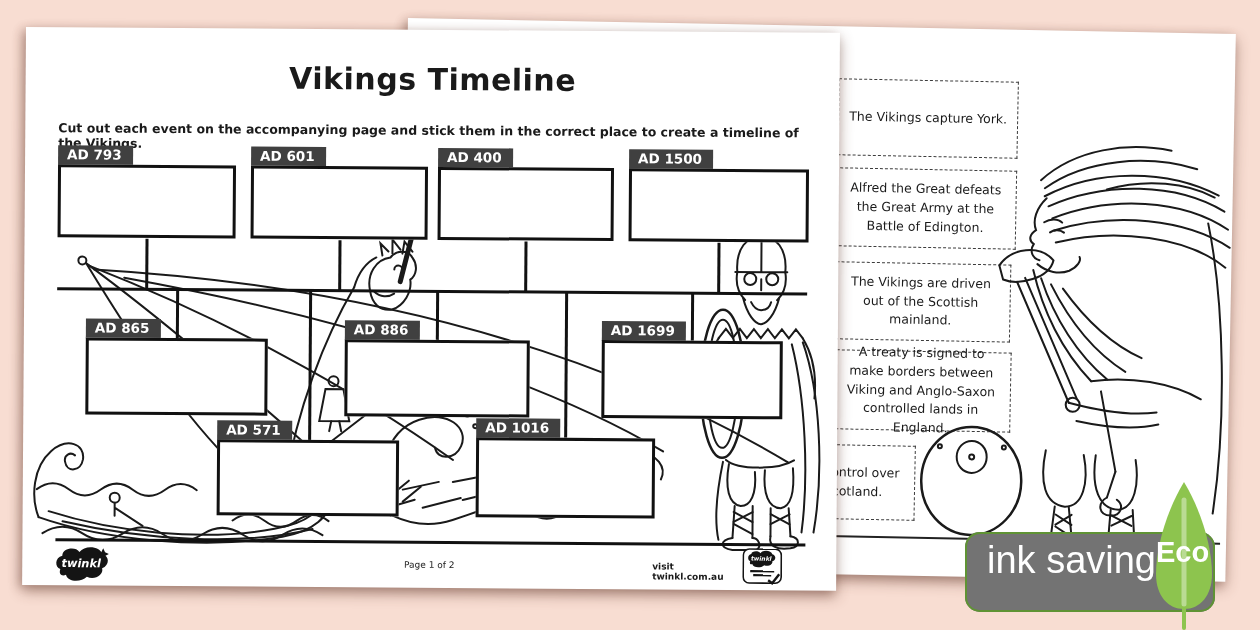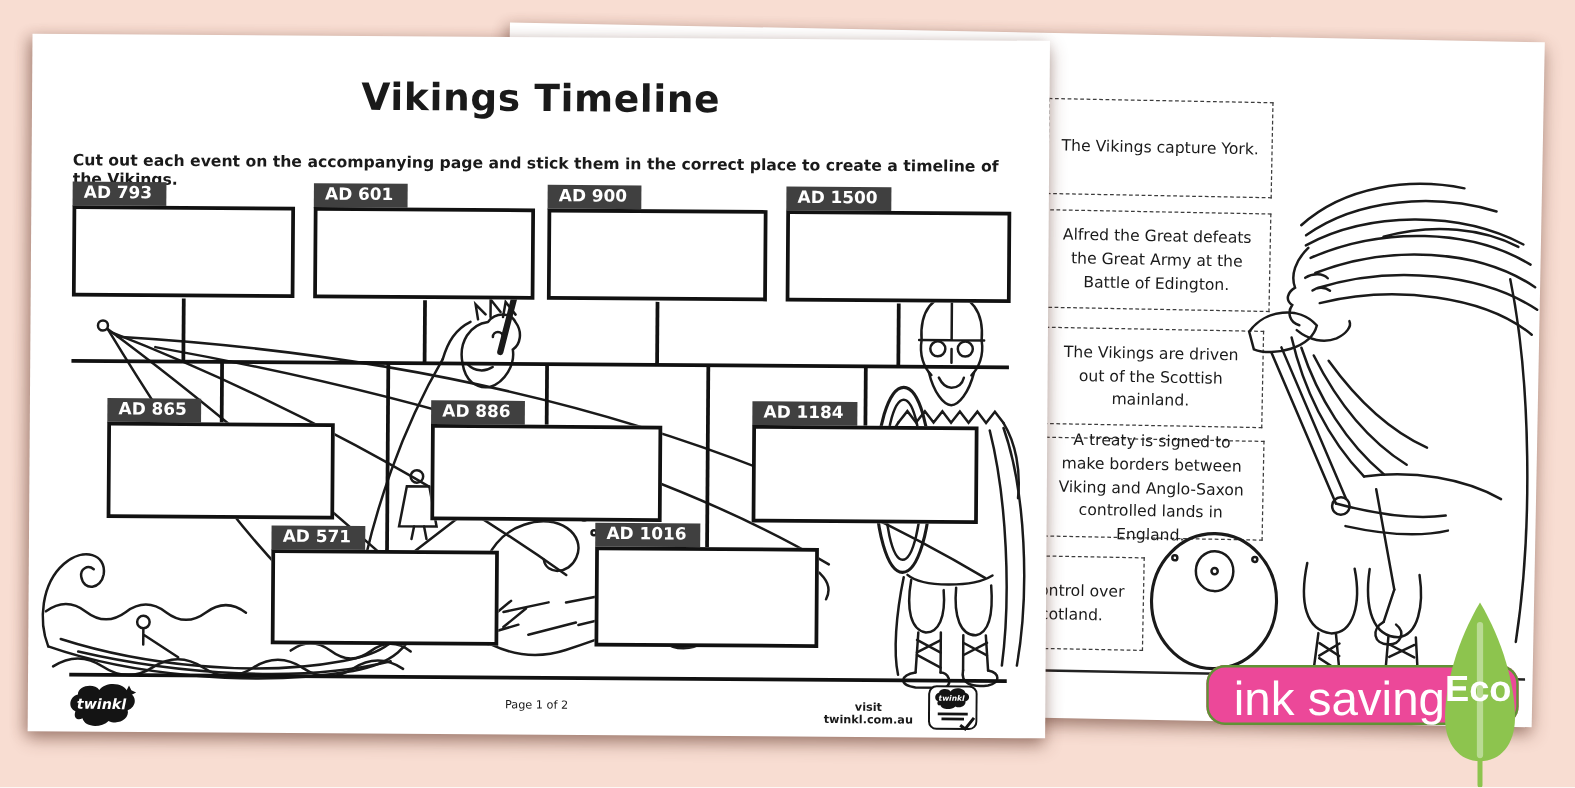--- a/index.html
+++ b/index.html
@@ -27,21 +27,21 @@
 
   
   .event-card{position:absolute;border:1.6px dashed #3c3c3c;display:flex;align-items:center;justify-content:center;
               text-align:center;font-size:12.5px;line-height:1.5;padding:6px 10px;box-sizing:border-box;background:#fff;}
   .event-card.partial{justify-content:flex-start;text-align:left;white-space:pre-line;padding-left:88px;}
   .back-rule{position:absolute;left:428px;top:509px;width:394px;height:2px;background:#222;}
   .back-frag{position:absolute;left:424px;top:526px;font-size:9px;}
 
   
   .eco{position:absolute;left:958px;top:470px;width:280px;height:160px;z-index:5;}
-  .eco-pill{position:absolute;left:7px;top:62px;width:250px;height:48px;background:#ec4899;border-radius:15px;
+  .eco-pill{position:absolute;left:7px;top:62px;width:250px;height:80px;background:#737373;border-radius:15px;
             box-shadow:inset 0 0 0 2px #5f9334;}
   .eco-pill span{position:absolute;left:22px;top:7px;font-size:38px;color:#fff;
                  font-family:"Liberation Sans",sans-serif;}
   .eco-leaf{position:absolute;left:188px;top:8px;width:76px;height:152px;}
   .eco-word{position:absolute;left:198px;top:66px;font-size:29px;font-weight:700;color:#fff;
             font-family:"Liberation Sans",sans-serif;}
 </style>
 </head>
 <body>
 
@@ -200,57 +200,57 @@
 
     <div class="datebox" style="left:33px;top:118px;width:178px;height:92px;">
       <span class="tab">AD 793</span>
       <div class="box-body"></div>
     </div>
     <div class="datebox" style="left:226px;top:118px;width:177px;height:92px;">
       <span class="tab">AD 601</span>
       <div class="box-body"></div>
     </div>
     <div class="datebox" style="left:413px;top:118px;width:176px;height:92px;">
-      <span class="tab">AD 900</span>
+      <span class="tab">AD 400</span>
       <div class="box-body"></div>
     </div>
     <div class="datebox" style="left:604px;top:118px;width:180px;height:92px;">
       <span class="tab">AD 1500</span>
       <div class="box-body"></div>
     </div>
 
     <div class="datebox" style="left:62px;top:291px;width:182px;height:96px;">
       <span class="tab">AD 865</span>
       <div class="box-body"></div>
     </div>
     <div class="datebox" style="left:321px;top:291px;width:185px;height:96px;">
       <span class="tab">AD 886</span>
       <div class="box-body"></div>
     </div>
     <div class="datebox" style="left:578px;top:290px;width:181px;height:97px;">
-      <span class="tab">AD 1184</span>
+      <span class="tab">AD 1699</span>
       <div class="box-body"></div>
     </div>
     <div class="datebox" style="left:194px;top:392px;width:182px;height:95px;">
       <span class="tab">AD 571</span>
       <div class="box-body"></div>
     </div>
     <div class="datebox" style="left:453px;top:388px;width:179px;height:99px;">
       <span class="tab">AD 1016</span>
       <div class="box-body"></div>
     </div>
 
     <div class="footer-rule"></div>
     <svg class="brand-logo" viewBox="0 0 60 40">
       <path d="M8,26 C2,24 2,14 10,12 C10,4 24,2 28,8 C34,0 50,2 52,10 C60,12 60,22 52,25 C54,32 44,38 36,34 C30,40 16,40 14,32 C10,34 6,32 8,26 Z" fill="#141414"></path>
       <path d="M51,8 l2,-4 l2,4 l4,2 l-4,2 l-2,4 l-2,-4 l-4,-2 Z" fill="#141414"></path>
       <text x="30" y="24" font-size="12" fill="#ffffff" text-anchor="middle" font-weight="bold" font-style="italic" font-family="DejaVu Sans, sans-serif">twinkl</text>
     </svg>
     <div class="footer-text" style="left:357px;top:530px;width:100px;text-align:center;">Page 1 of 2</div>
-    <div class="footer-text" style="left:630px;top:530px;width:85px;text-align:center;font-weight:700;">visit twinkl.com.au</div>
+    <div class="footer-text" style="left:630px;top:530px;width:85px;text-align:left;font-weight:700;">visit twinkl.com.au</div>
     <svg class="quality-badge" viewBox="0 0 40 38">
       <rect x="1" y="1" width="38" height="34" rx="6" fill="#fff" stroke="#141414" stroke-width="1.6"></rect>
       <path d="M8,13 C5,12 5,7 9,6 C9,3 16,2 18,5 C21,1 29,2 30,6 C34,7 34,12 30,13 C31,16 26,19 22,17 C19,20 11,20 10,16 C8,17 7,15 8,13 Z" fill="#141414"></path>
       <text x="19" y="12.5" font-size="6" fill="#fff" text-anchor="middle" font-weight="bold" font-style="italic" font-family="DejaVu Sans, sans-serif">twinkl</text>
       <rect x="8" y="22" width="24" height="2.2" fill="#141414"></rect>
       <rect x="11" y="26" width="18" height="2.2" fill="#141414"></rect>
       <path d="M26,32 l4,3 l7,-9" stroke="#141414" stroke-width="2.4" fill="none"></path>
     </svg>
   </div>
 

